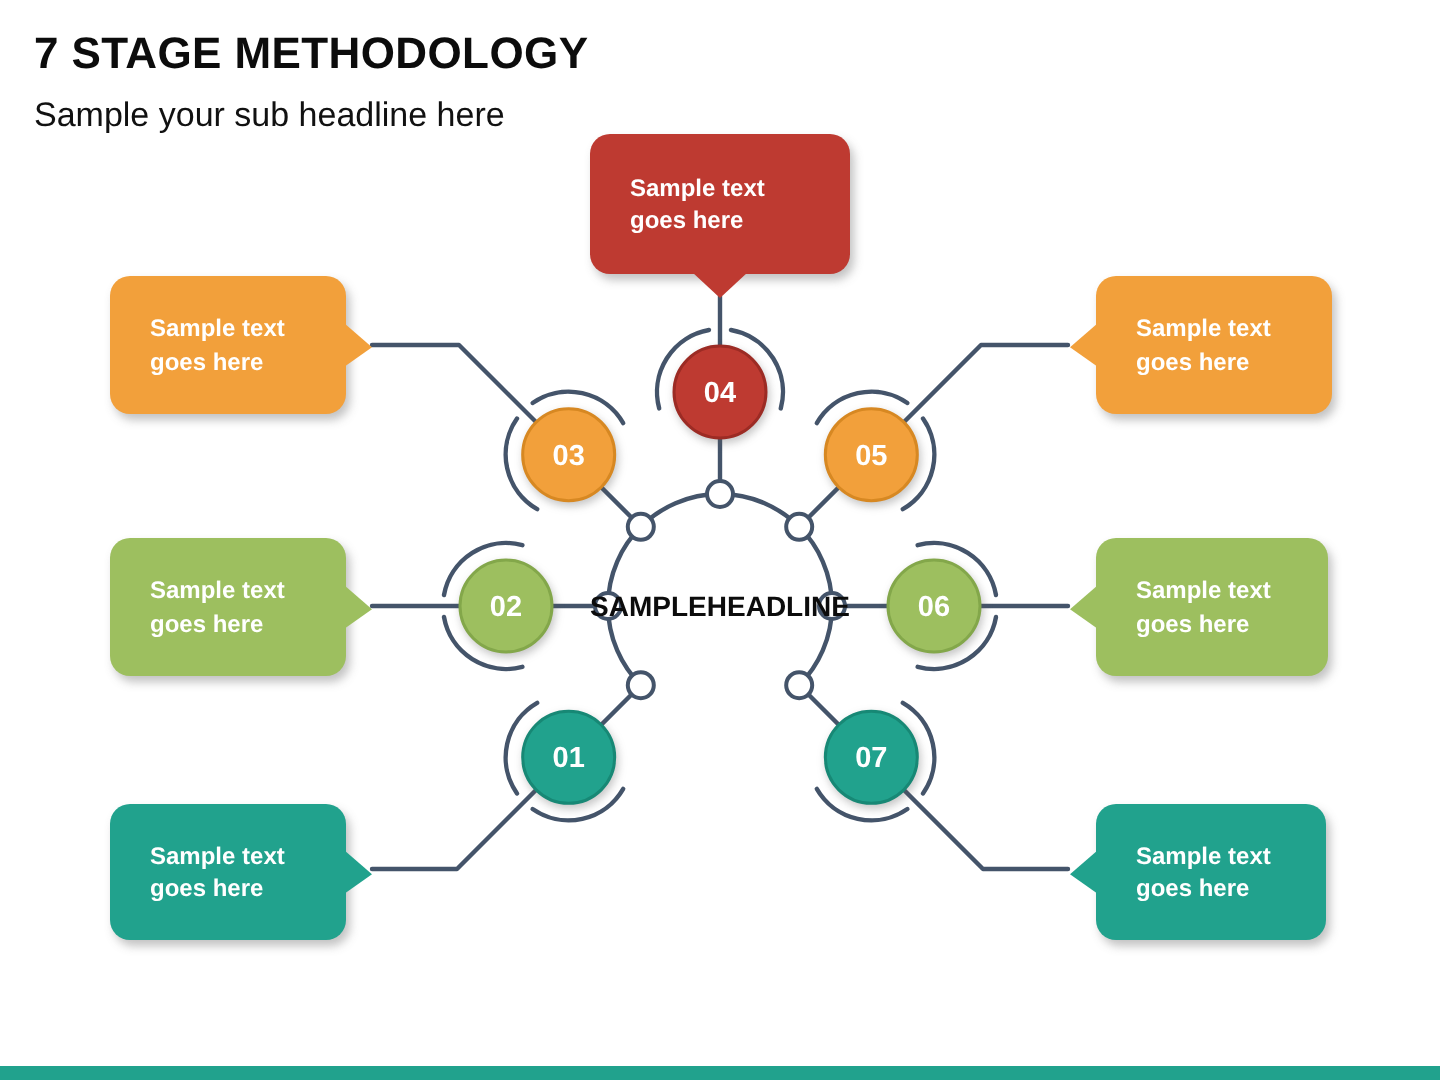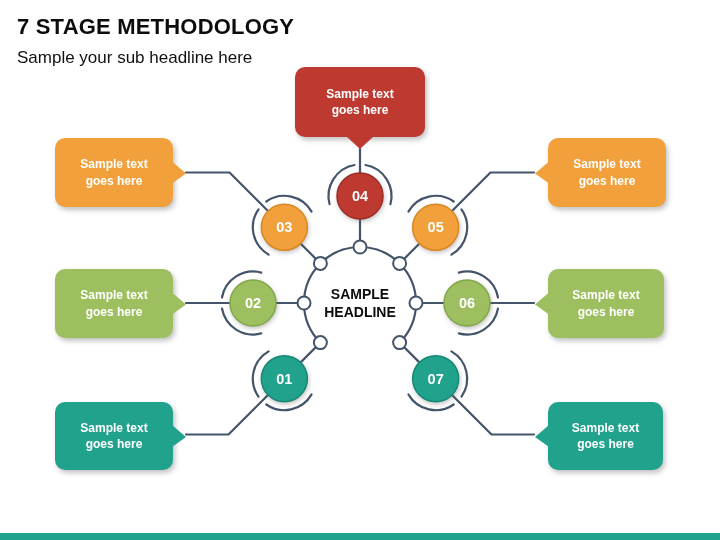--- a/index.html
+++ b/index.html
@@ -3,24 +3,24 @@
 <meta charset="utf-8">
 <style>
   html,body{margin:0;padding:0;background:#fff;}
   .slide{position:relative;width:720px;height:540px;background:#ffffff;overflow:hidden;
          font-family:"Liberation Sans",sans-serif;}
   .title{position:absolute;left:17px;top:14px;margin:0;font-size:22px;font-weight:bold;
          color:#0c0c0c;letter-spacing:.2px;}
   .subtitle{position:absolute;left:17px;top:48px;margin:0;font-size:17px;color:#111;}
   #diagram-svg{position:absolute;left:0;top:0;}
   .center-label{position:absolute;left:300px;top:283px;width:120px;height:40px;
-         display:flex;flex-direction:column;align-items:center;justify-content:center;
+         display:flex;flex-direction:row;align-items:center;justify-content:center;
          font-size:14px;font-weight:bold;color:#0c0c0c;line-height:1.3;text-align:center;}
   .callout{position:absolute;border-radius:10px;display:flex;align-items:center;justify-content:center;
-         color:#fff;font-size:12px;font-weight:bold;text-align:center;line-height:1.35;
+         color:#fff;font-size:12px;font-weight:bold;line-height:1.35;
          padding:0 20px;box-sizing:border-box;box-shadow:2px 3px 5px rgba(80,80,80,.35);}
   .tail{position:absolute;background:inherit;}
   .tail-right{right:-13px;top:50%;margin-top:-11px;width:14px;height:22px;
          clip-path:polygon(0 0,100% 55%,0 100%);}
   .tail-left{left:-13px;top:50%;margin-top:-11px;width:14px;height:22px;
          clip-path:polygon(100% 0,0 55%,100% 100%);}
   .tail-down{bottom:-12px;left:50%;margin-left:-14px;width:28px;height:13px;
          clip-path:polygon(0 0,50% 100%,100% 0);}
   .co-top{left:295px;top:67px;width:130px;height:70px;}
   .co-lt{left:55px;top:138px;width:118px;height:69px;}

